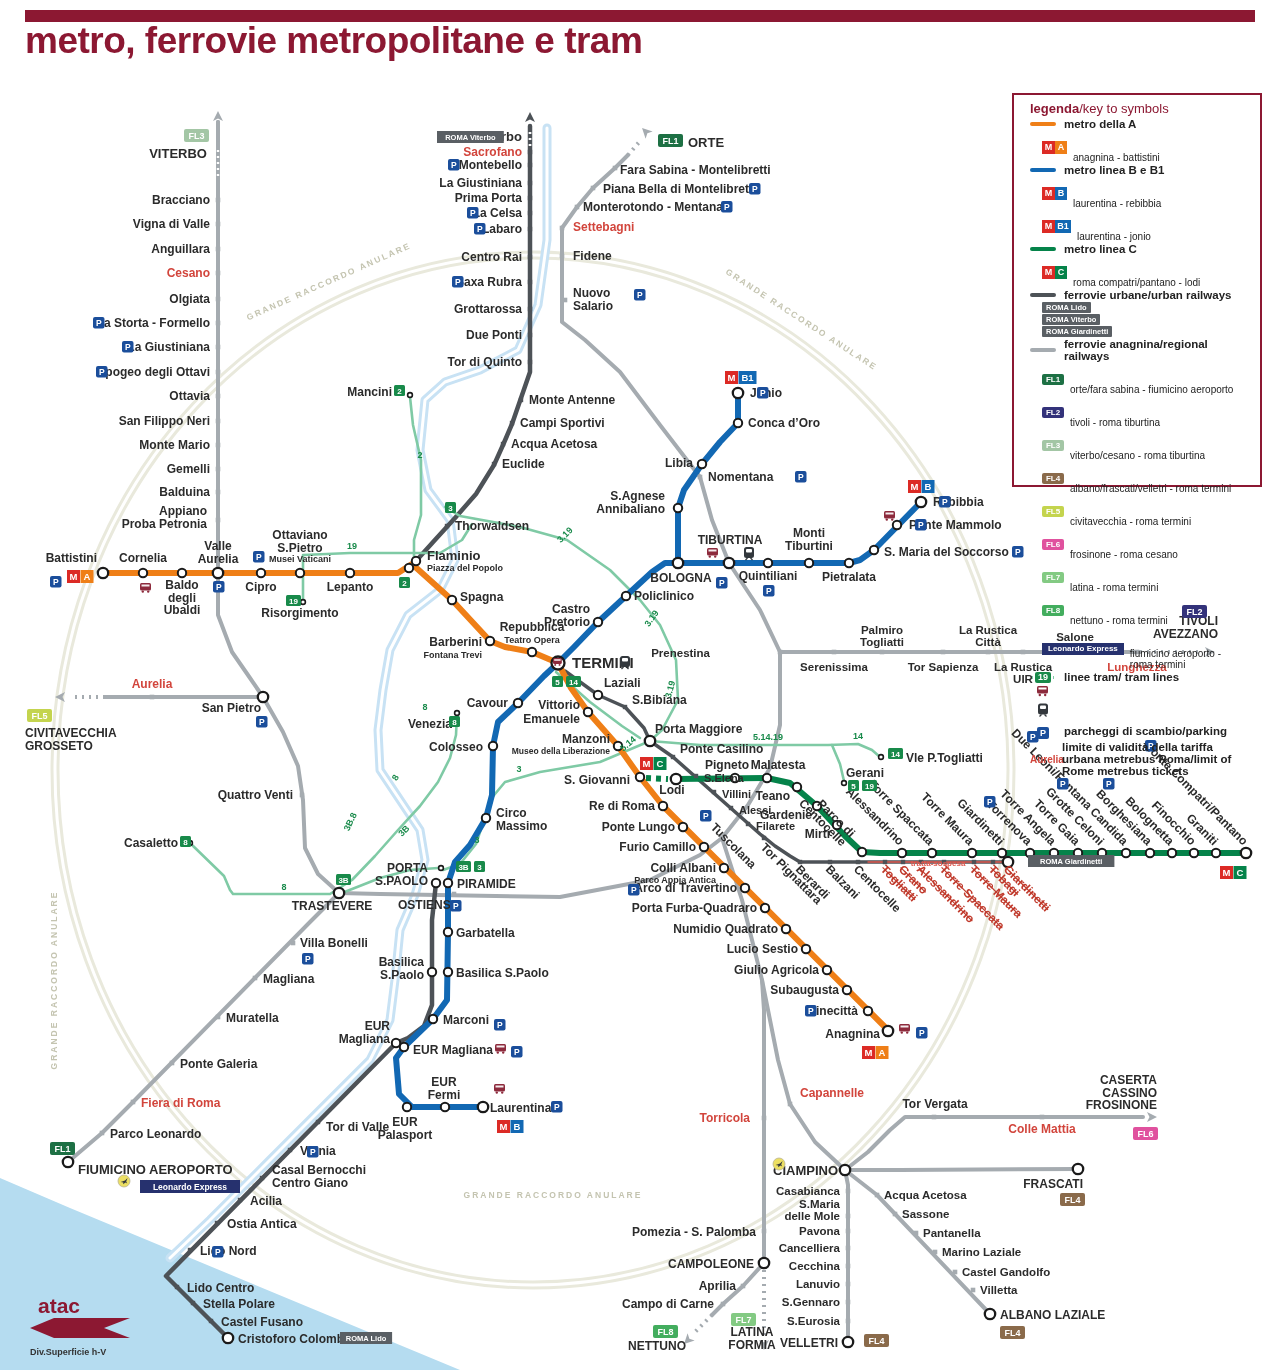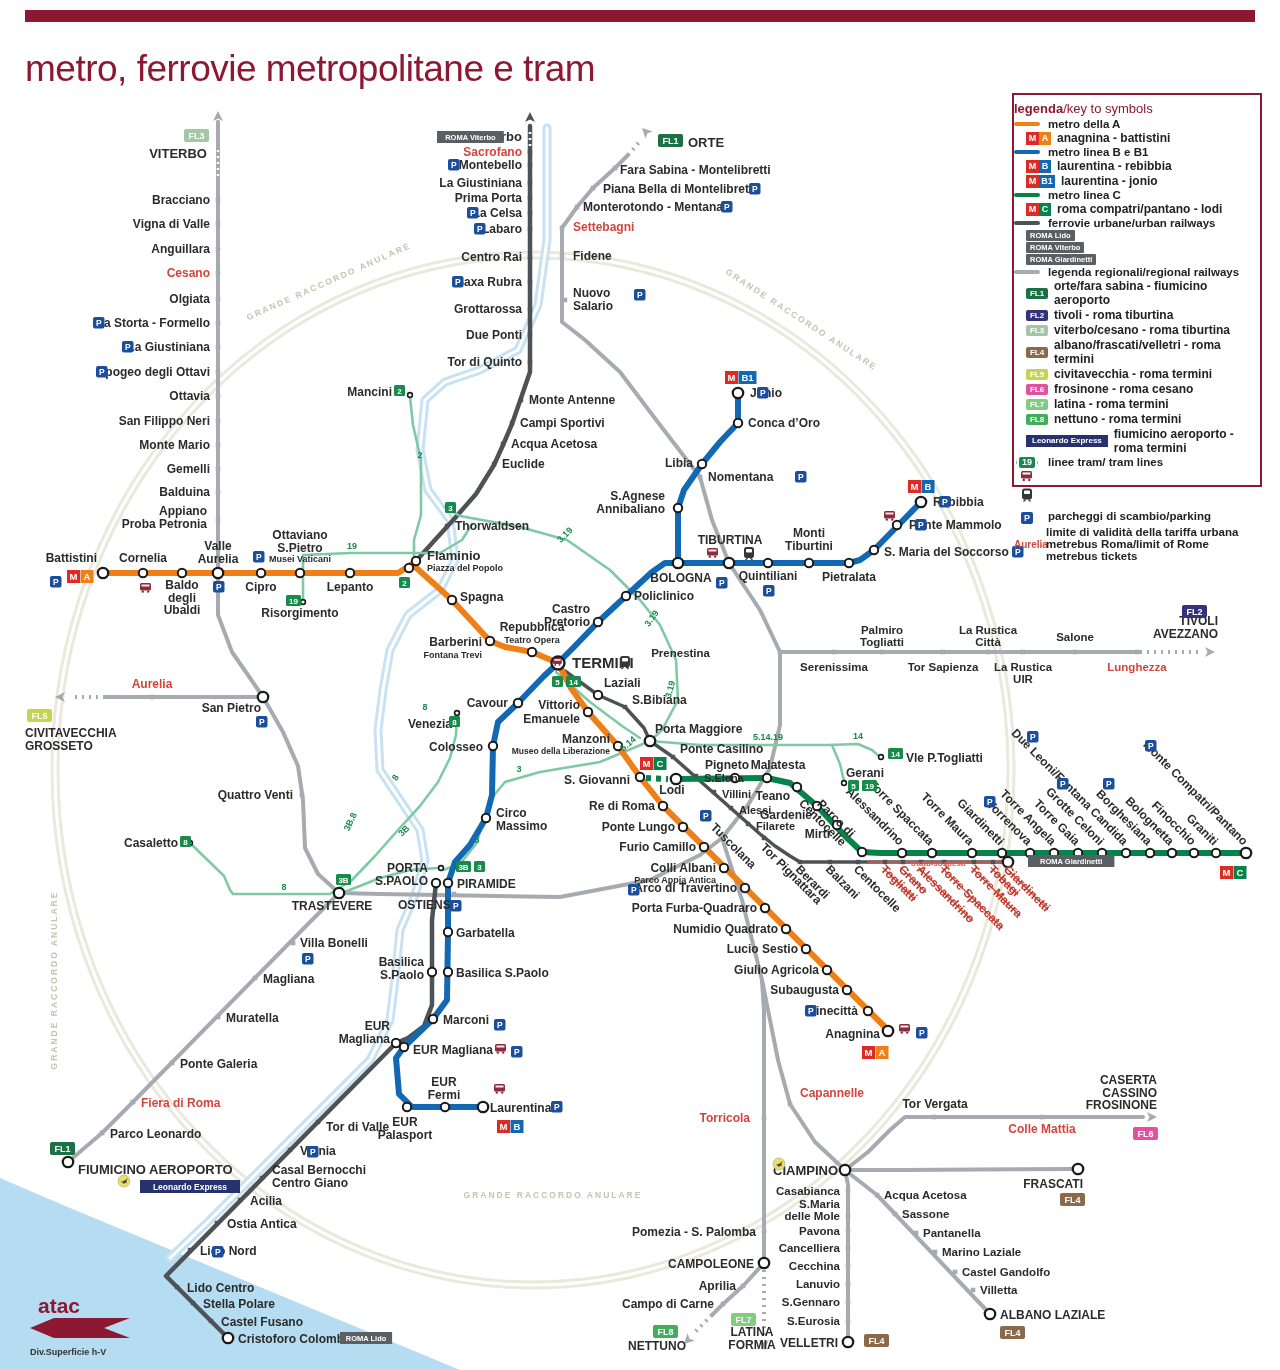--- a/index.html
+++ b/index.html
@@ -1,27 +1,27 @@
 <!DOCTYPE html>
 <html><head>
 <meta charset="utf-8">
 <style>
   html,body{margin:0;padding:0;background:#fff;font-family:"Liberation Sans",sans-serif;}
   #stage{position:relative;width:1280px;height:1370px;background:#fff;overflow:hidden;}
   #topbar{position:absolute;left:25px;top:10px;width:1230px;height:12px;background:#8c1832;}
-  #title{position:absolute;left:25px;top:48px;font-size:37px;font-weight:normal;color:#8c1832;letter-spacing:-0.5px;}
+  #title{position:absolute;left:25px;top:20px;font-size:37px;font-weight:bold;color:#8c1832;letter-spacing:-0.5px;}
   #mapsvg{position:absolute;left:0;top:0;}
-  #legend{position:absolute;left:1012px;top:93px;width:250px;height:394px;background:#fff;border:2px solid #8c1832;box-sizing:border-box;padding:6px 0;z-index:5;}
+  #legend{position:absolute;left:1012px;top:93px;width:250px;height:394px;background:#fff;border:2px solid #8c1832;box-sizing:border-box;padding:6px 16px;z-index:5;}
   #legend .lt{font-size:13px;color:#8c1832;margin-bottom:2px;}
   #legend .lt b{font-weight:bold;}
   .lrow{display:flex;align-items:center;margin:1px 0;}
   .lsw{width:26px;height:4px;border-radius:2px;margin-right:8px;flex:none;}
   .lmain{font-size:11.5px;font-weight:bold;color:#222;}
   .lsub{display:flex;align-items:center;margin:1px 0 1px 12px;}
-  .lsub .txt{font-size:12px;font-weight:bold;color:#222;margin-left:6px;}
+  .lsub .txt{font-size:10px;font-weight:normal;color:#222;margin-left:6px;margin-top:21px;}
   .mbx{display:inline-flex;flex:none;}
   .mbx span{display:inline-block;width:13px;height:13px;line-height:13px;text-align:center;color:#fff;font-size:9px;font-weight:bold;}
   .flbx{display:inline-block;flex:none;width:22px;height:11px;line-height:11px;text-align:center;color:#fff;font-size:8px;font-weight:bold;border-radius:2px;}
   .dkbx{display:inline-block;flex:none;height:11px;line-height:11px;padding:0 4px;color:#fff;font-size:7.5px;font-weight:bold;background:#5a5f64;border-radius:1px;}
   .lexbx{display:inline-block;flex:none;height:12px;line-height:12px;padding:0 6px;color:#fff;font-size:8px;font-weight:bold;background:#26316e;}
   .pbx{display:inline-block;flex:none;width:12px;height:12px;line-height:12px;text-align:center;background:#1b4e9b;color:#fff;font-weight:bold;font-size:9px;border-radius:2px;}
   .trsw{font-size:9px;font-weight:bold;color:#188a4a;display:inline-flex;align-items:center;}
   .trsw i{display:inline-block;width:10px;height:3px;background:#7fcaa5;margin:0 2px;}
   .trsw em{font-style:normal;display:inline-block;background:#188a4a;color:#fff;padding:0 3px;height:11px;line-height:11px;border-radius:2px;}
   .aur{color:#d2453c;font-size:10px;font-weight:bold;flex:none;margin-right:6px;}
@@ -935,21 +935,21 @@
         <span class="dkbx">ROMA Lido</span>
       </div>
       <div class="lsub">
         <span class="dkbx">ROMA Viterbo</span>
       </div>
       <div class="lsub">
         <span class="dkbx">ROMA Giardinetti</span>
       </div>
       <div class="lrow">
         <span class="lsw" style="background:#a5abb0"></span>
-        <span class="lmain">legenda regionali/regional railways</span>
+        <span class="lmain">ferrovie anagnina/regional railways</span>
       </div>
       <div class="lsub">
         <span class="flbx" style="background:#1d7044">FL1</span>
         <span class="txt">orte/fara sabina - fiumicino aeroporto</span>
       </div>
       <div class="lsub">
         <span class="flbx" style="background:#33327a">FL2</span>
         <span class="txt">tivoli - roma tiburtina</span>
       </div>
       <div class="lsub">

